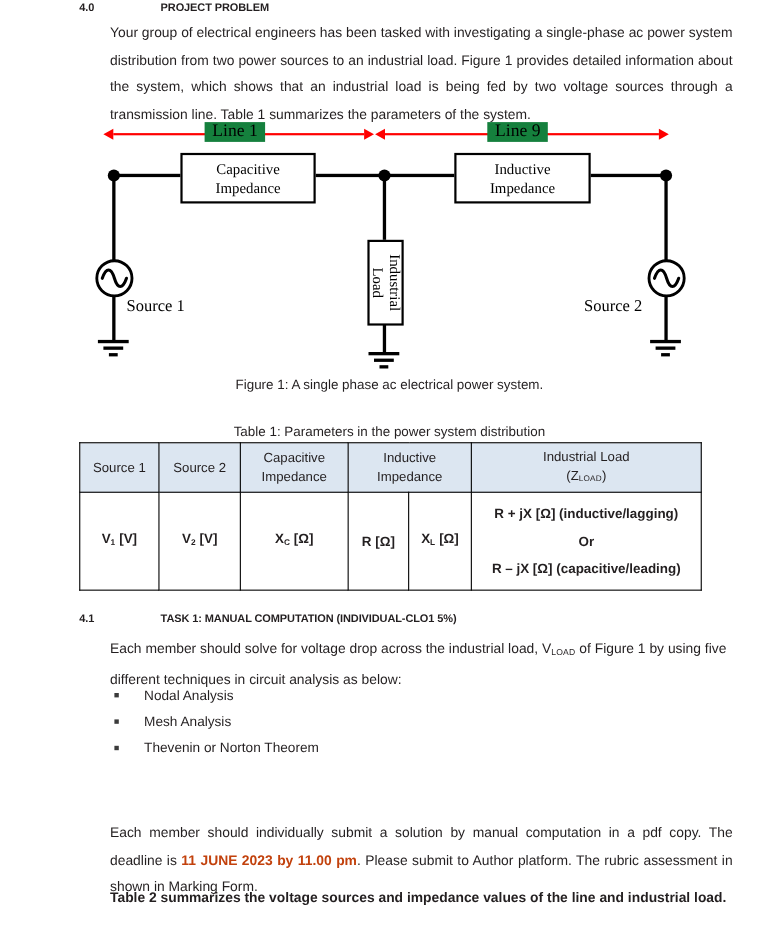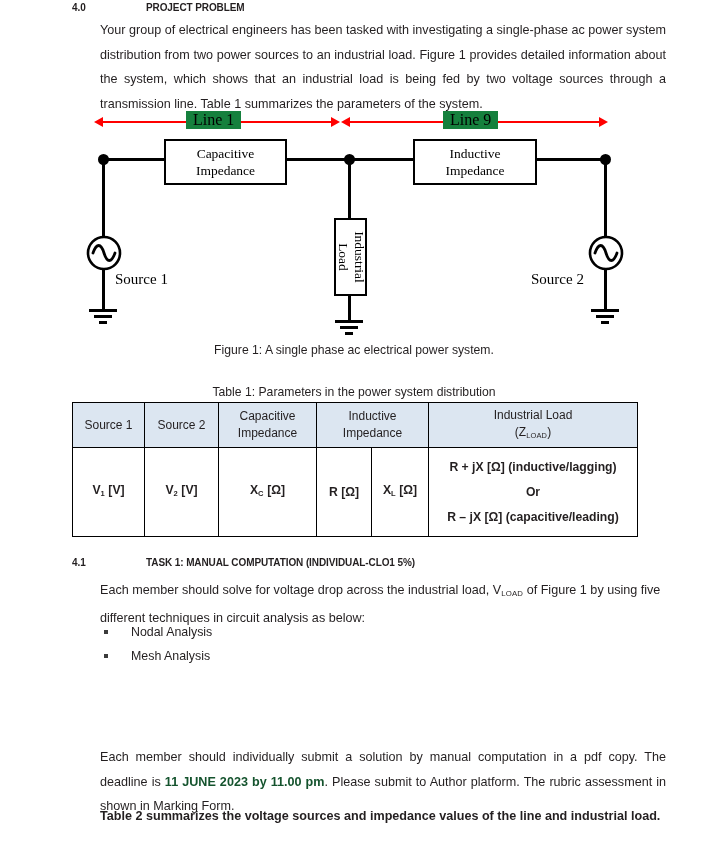--- a/index.html
+++ b/index.html
@@ -40,21 +40,21 @@
     line-height: 24.5px;
     text-align: justify;
     text-justify: inter-word;
     color: #231f20;
     margin-left: 28px;
   }
   .para.nojust { text-align: left; }
 
   sub { font-size: 0.62em; vertical-align: -0.22em; letter-spacing: 0.2px;}
 
-  .red-bold { color: #14532d; font-weight: bold; }
+  .red-bold { color: #c2410c; font-weight: bold; }
 
   
   .bullets {
     position: absolute;
     left: 104px;
     width: 520px;
   }
   .bullet-row {
     height: 24px;
     font-size: 12.4px;
@@ -336,20 +336,24 @@
 
   <div class="bullets" style="top:620px;">
     <div class="bullet-row">
       <span class="bullet-mark"></span>
       <span>Nodal Analysis</span>
     </div>
     <div class="bullet-row">
       <span class="bullet-mark"></span>
       <span>Mesh Analysis</span>
     </div>
+    <div class="bullet-row">
+      <span class="bullet-mark"></span>
+      <span>Thevenin or Norton Theorem</span>
+    </div>
   </div>
 
   <div class="para" style="top:745px;">
     <span>Each member should individually submit a solution by manual computation in a pdf copy. The deadline is </span><span class="red-bold">11 JUNE 2023 by 11.00 pm</span><span>. Please submit to Author platform. The rubric assessment in shown in Marking Form.</span>
   </div>
 
   <div class="para nojust" style="top:804px;font-weight:bold;">Table 2 summarizes the voltage sources and impedance values of the line and industrial load.</div>
 
 </div>
 

